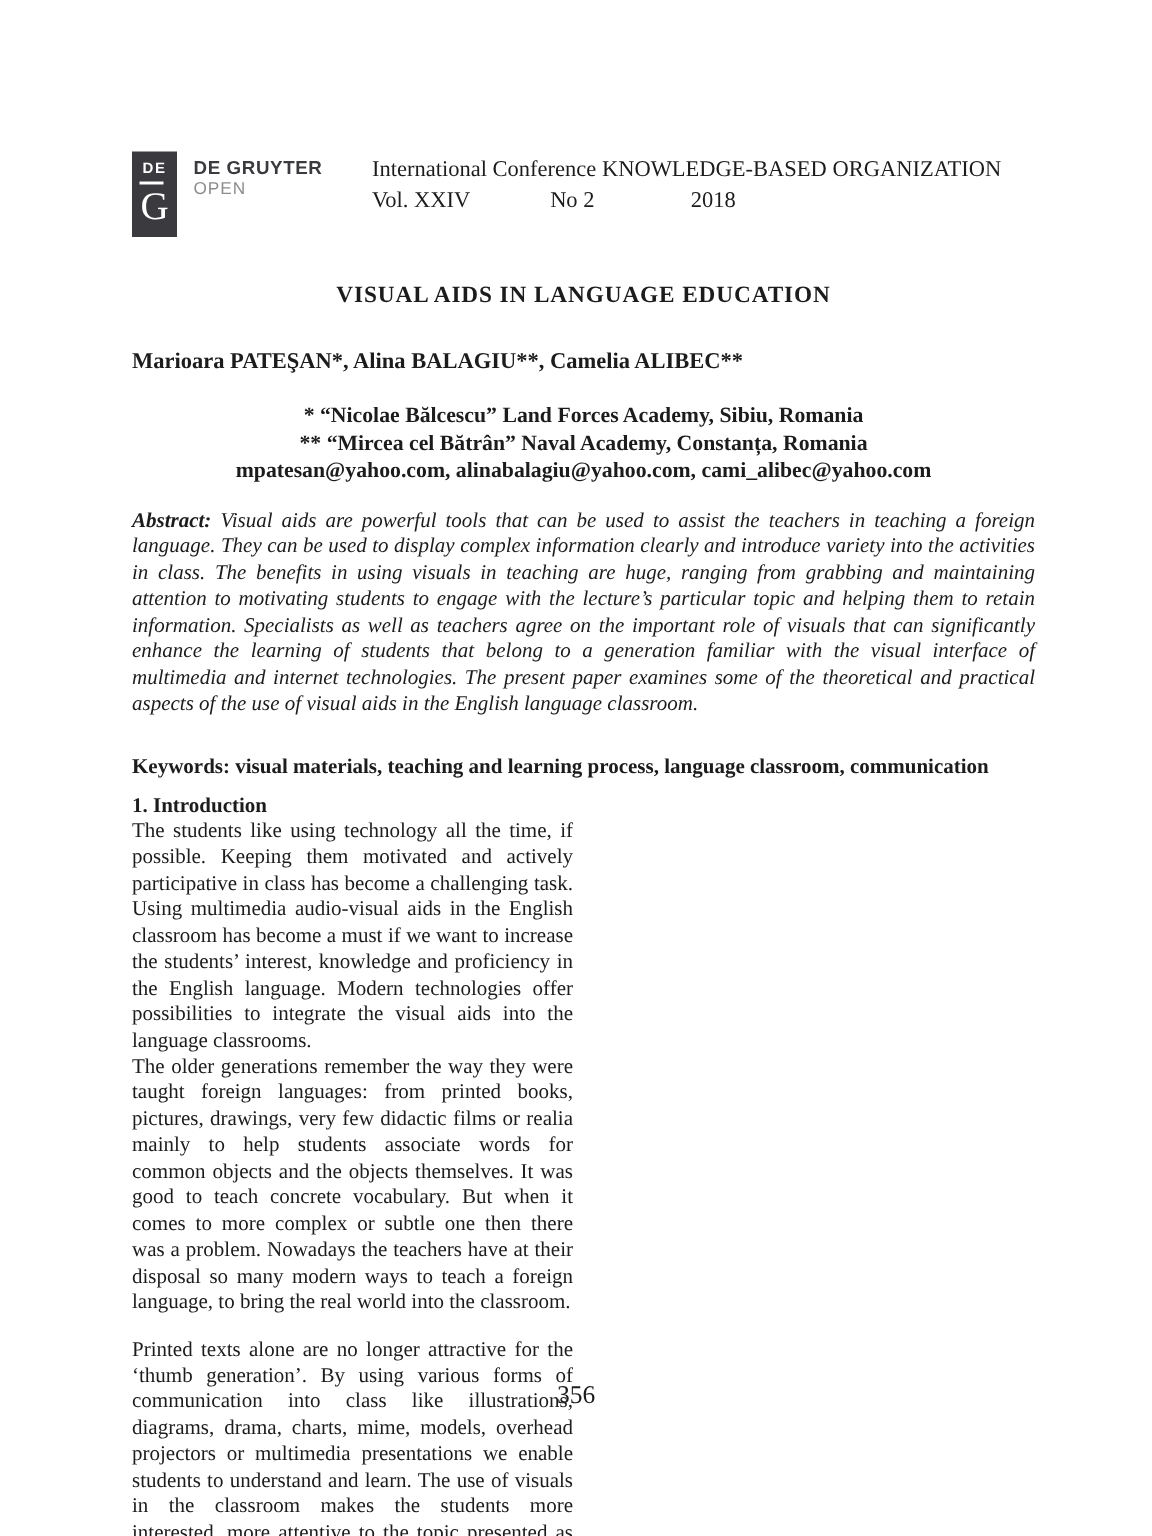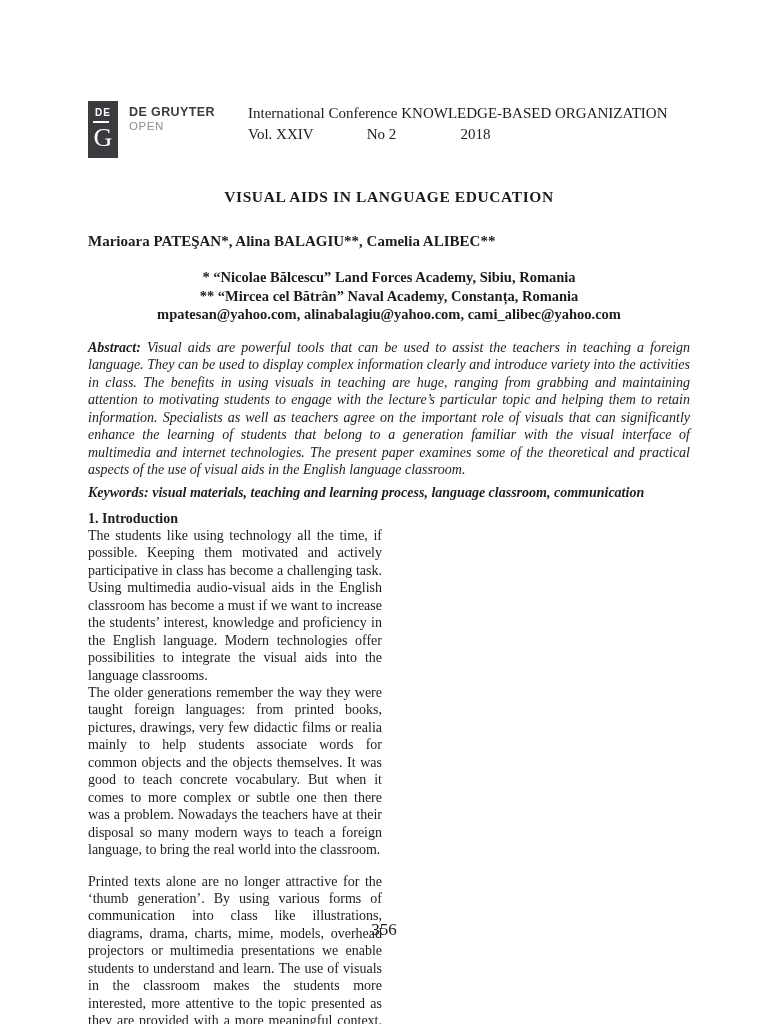--- a/index.html
+++ b/index.html
@@ -116,26 +116,25 @@
   
   .abstract {
     margin-top: 15px;
     font-style: italic;
     font-size: 14px;
     line-height: 17.5px;
     text-align: justify;
   }
   .abstract b { font-style: italic; }
   .keywords {
-    margin-top: 5px;
+    margin-top: 24px;
     font-weight: bold;
     font-size: 14px;
     line-height: 18px;
     text-align: justify;
-    font-style: italic;
   }
 
   
   .columns {
     margin-top: 8px;
     display: flex;
     gap: 14px;
     flex-direction: column;
   }
   .col {

